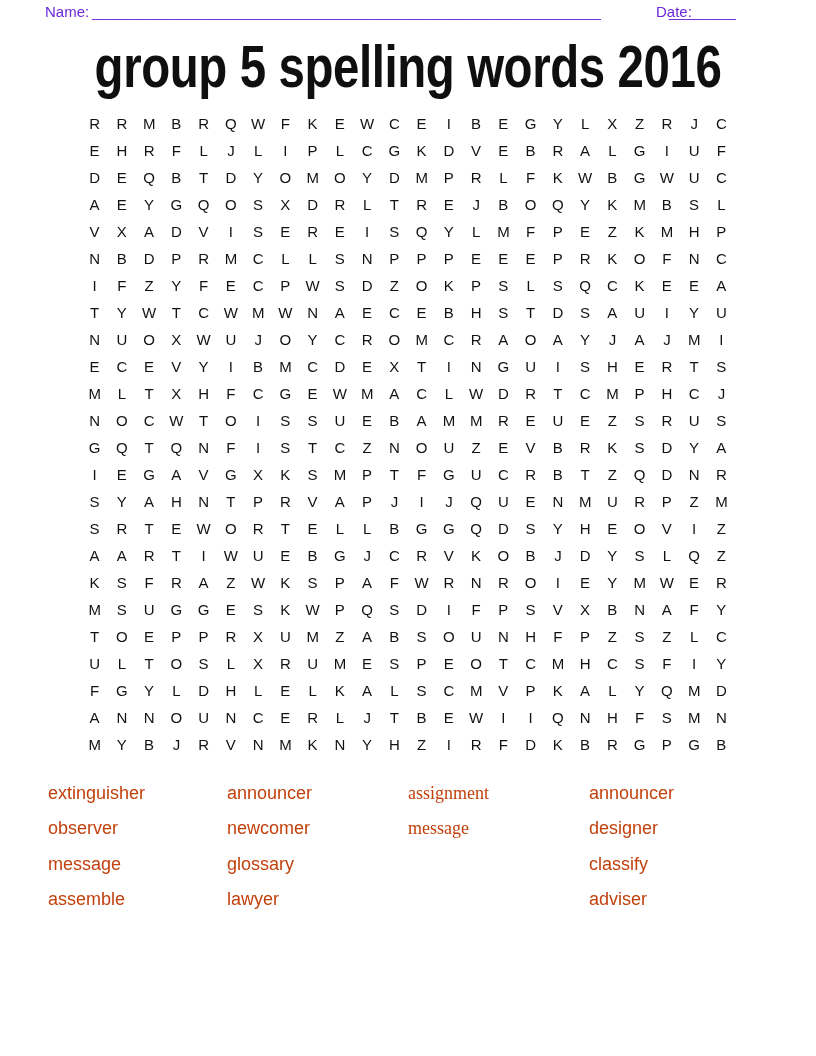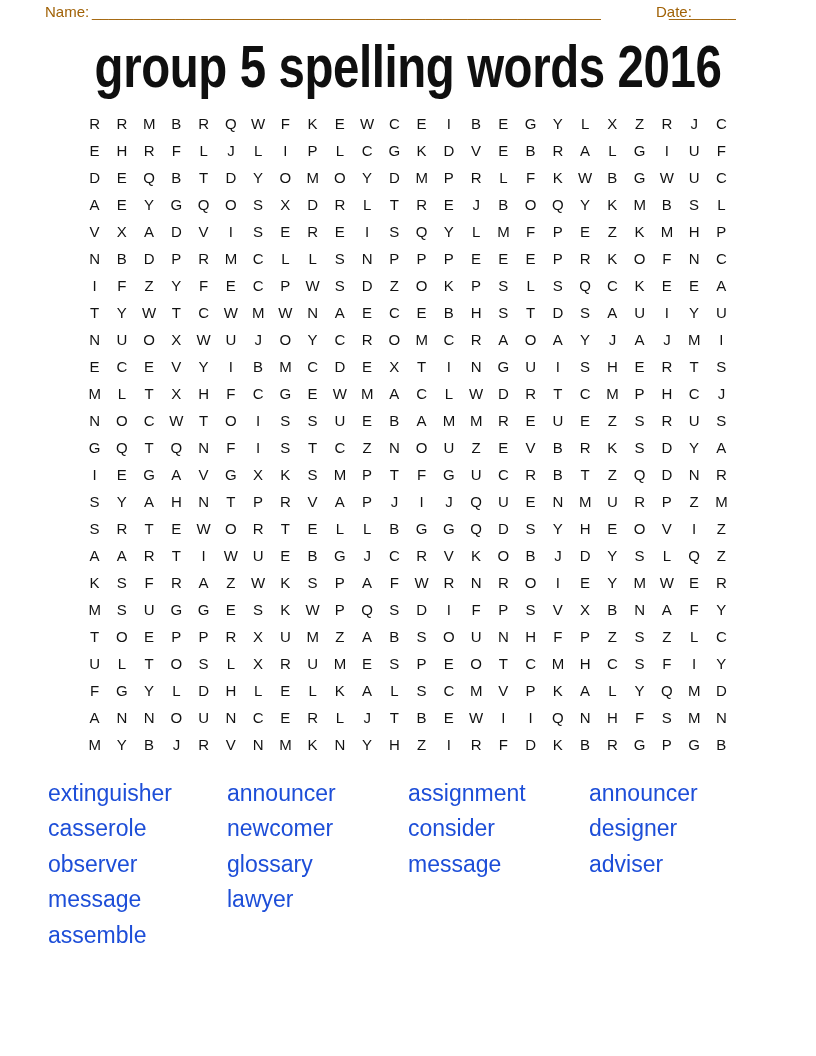--- a/index.html
+++ b/index.html
@@ -10,21 +10,21 @@
     color: #141414;
     font-family: "Liberation Sans", "DejaVu Sans", sans-serif;
     overflow: hidden;
   }
   
   .hdr-label, .hdr-line {
     position: absolute;
     top: 2px;
     font-size: 15px;
     line-height: 20px;
-    color: #a16207;
+    color: #6d28d9;
     white-space: pre;
   }
   #name-label { left: 45px; }
   #name-line  { left: 92px; letter-spacing: 0; }
   #date-label { left: 656px; }
   #date-line  { left: 669px; }
 
   
   #title-wrap {
     position: absolute;
@@ -58,27 +58,27 @@
     font-size: 15px;
     font-weight: 500;
     color: #121212;
     letter-spacing: 0;
   }
 
   
   .word-col {
     position: absolute;
     top: 776px;
-    font-size: 23px;
+    font-size: 18px;
     line-height: 35.4px;
-    color: #1d4ed8;
+    color: #c2410c;
   }
   #word-col-0 { left: 48px; }
   #word-col-1 { left: 227px; }
-  #word-col-2 { left: 408px; }
+  #word-col-2 { left: 408px; font-family: Liberation Serif, serif; }
   #word-col-3 { left: 589px; }
   .word { white-space: nowrap; }
 </style>
 </head>
 <body>
 
 <span id="name-label" class="hdr-label">Name:</span>
 <span id="name-line" class="hdr-line">_____________________________________________________________</span>
 <span id="date-label" class="hdr-label">Date:</span>
 <span id="date-line" class="hdr-line">________</span>
@@ -661,33 +661,32 @@
     <span class="cell">B</span>
     <span class="cell">R</span>
     <span class="cell">G</span>
     <span class="cell">P</span>
     <span class="cell">G</span>
     <span class="cell">B</span>
   </div>
 
 <div id="word-col-0" class="word-col">
     <div class="word">extinguisher</div>
-    <div class="word">casserole</div>
     <div class="word">observer</div>
     <div class="word">message</div>
     <div class="word">assemble</div>
   </div>
 <div id="word-col-1" class="word-col">
     <div class="word">announcer</div>
     <div class="word">newcomer</div>
     <div class="word">glossary</div>
     <div class="word">lawyer</div>
   </div>
 <div id="word-col-2" class="word-col">
     <div class="word">assignment</div>
-    <div class="word">consider</div>
     <div class="word">message</div>
   </div>
 <div id="word-col-3" class="word-col">
     <div class="word">announcer</div>
     <div class="word">designer</div>
+    <div class="word">classify</div>
     <div class="word">adviser</div>
   </div>
 
 </body></html>

